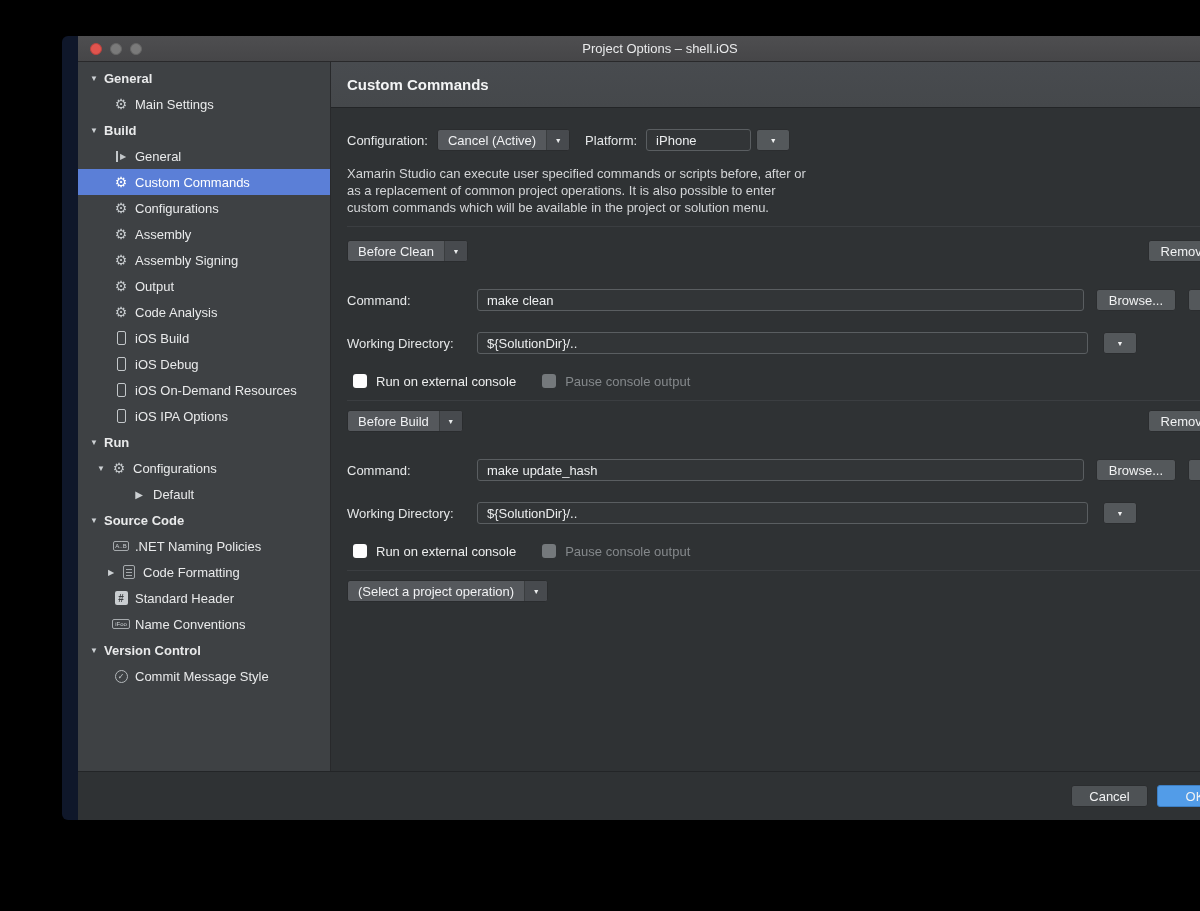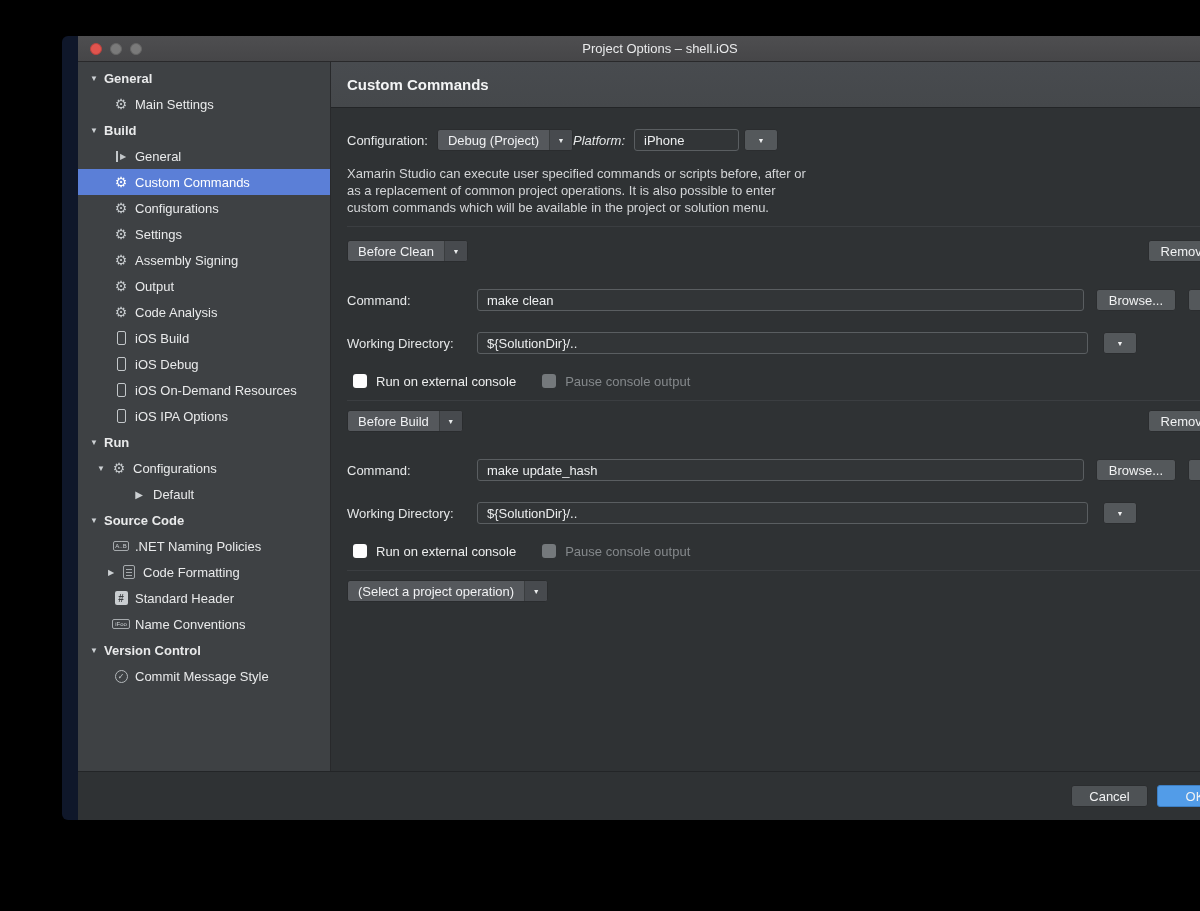--- a/index.html
+++ b/index.html
@@ -149,21 +149,21 @@
       <div class="row item selected">
         <span class="ic">⚙</span>
         <span>Custom Commands</span>
       </div>
       <div class="row item">
         <span class="ic">⚙</span>
         <span>Configurations</span>
       </div>
       <div class="row item">
         <span class="ic">⚙</span>
-        <span>Settings</span>
+        <span>Assembly</span>
       </div>
       <div class="row item">
         <span class="ic">⚙</span>
         <span>Assembly Signing</span>
       </div>
       <div class="row item">
         <span class="ic">⚙</span>
         <span>Output</span>
       </div>
       <div class="row item">
@@ -253,24 +253,24 @@
     <main class="main">
       <div class="band">
         <h1>Custom Commands</h1>
       </div>
 
       <div class="content">
 
         <div class="cfgrow">
           <span class="lab">Configuration:</span>
           <div class="combo">
-            <span class="ct">Debug (Project)</span>
+            <span class="ct">Cancel (Active)</span>
             <span class="ca">▼</span>
           </div>
-          <span class="lab" style="font-style:italic;">Platform:</span>
+          <span class="lab" style="margin-left:15px;">Platform:</span>
           <div class="entry" style="width:105px;text-align:right;">iPhone</div>
           <button class="btn arrow-btn" style="margin-left:5px;">
               <span>▼</span>
             </button>
         </div>
 
         <div class="desc">
           <div>Xamarin Studio can execute user specified commands or scripts before, after or</div>
           <div>as a replacement of common project operations. It is also possible to enter</div>
           <div>custom commands which will be available in the project or solution menu.</div>

